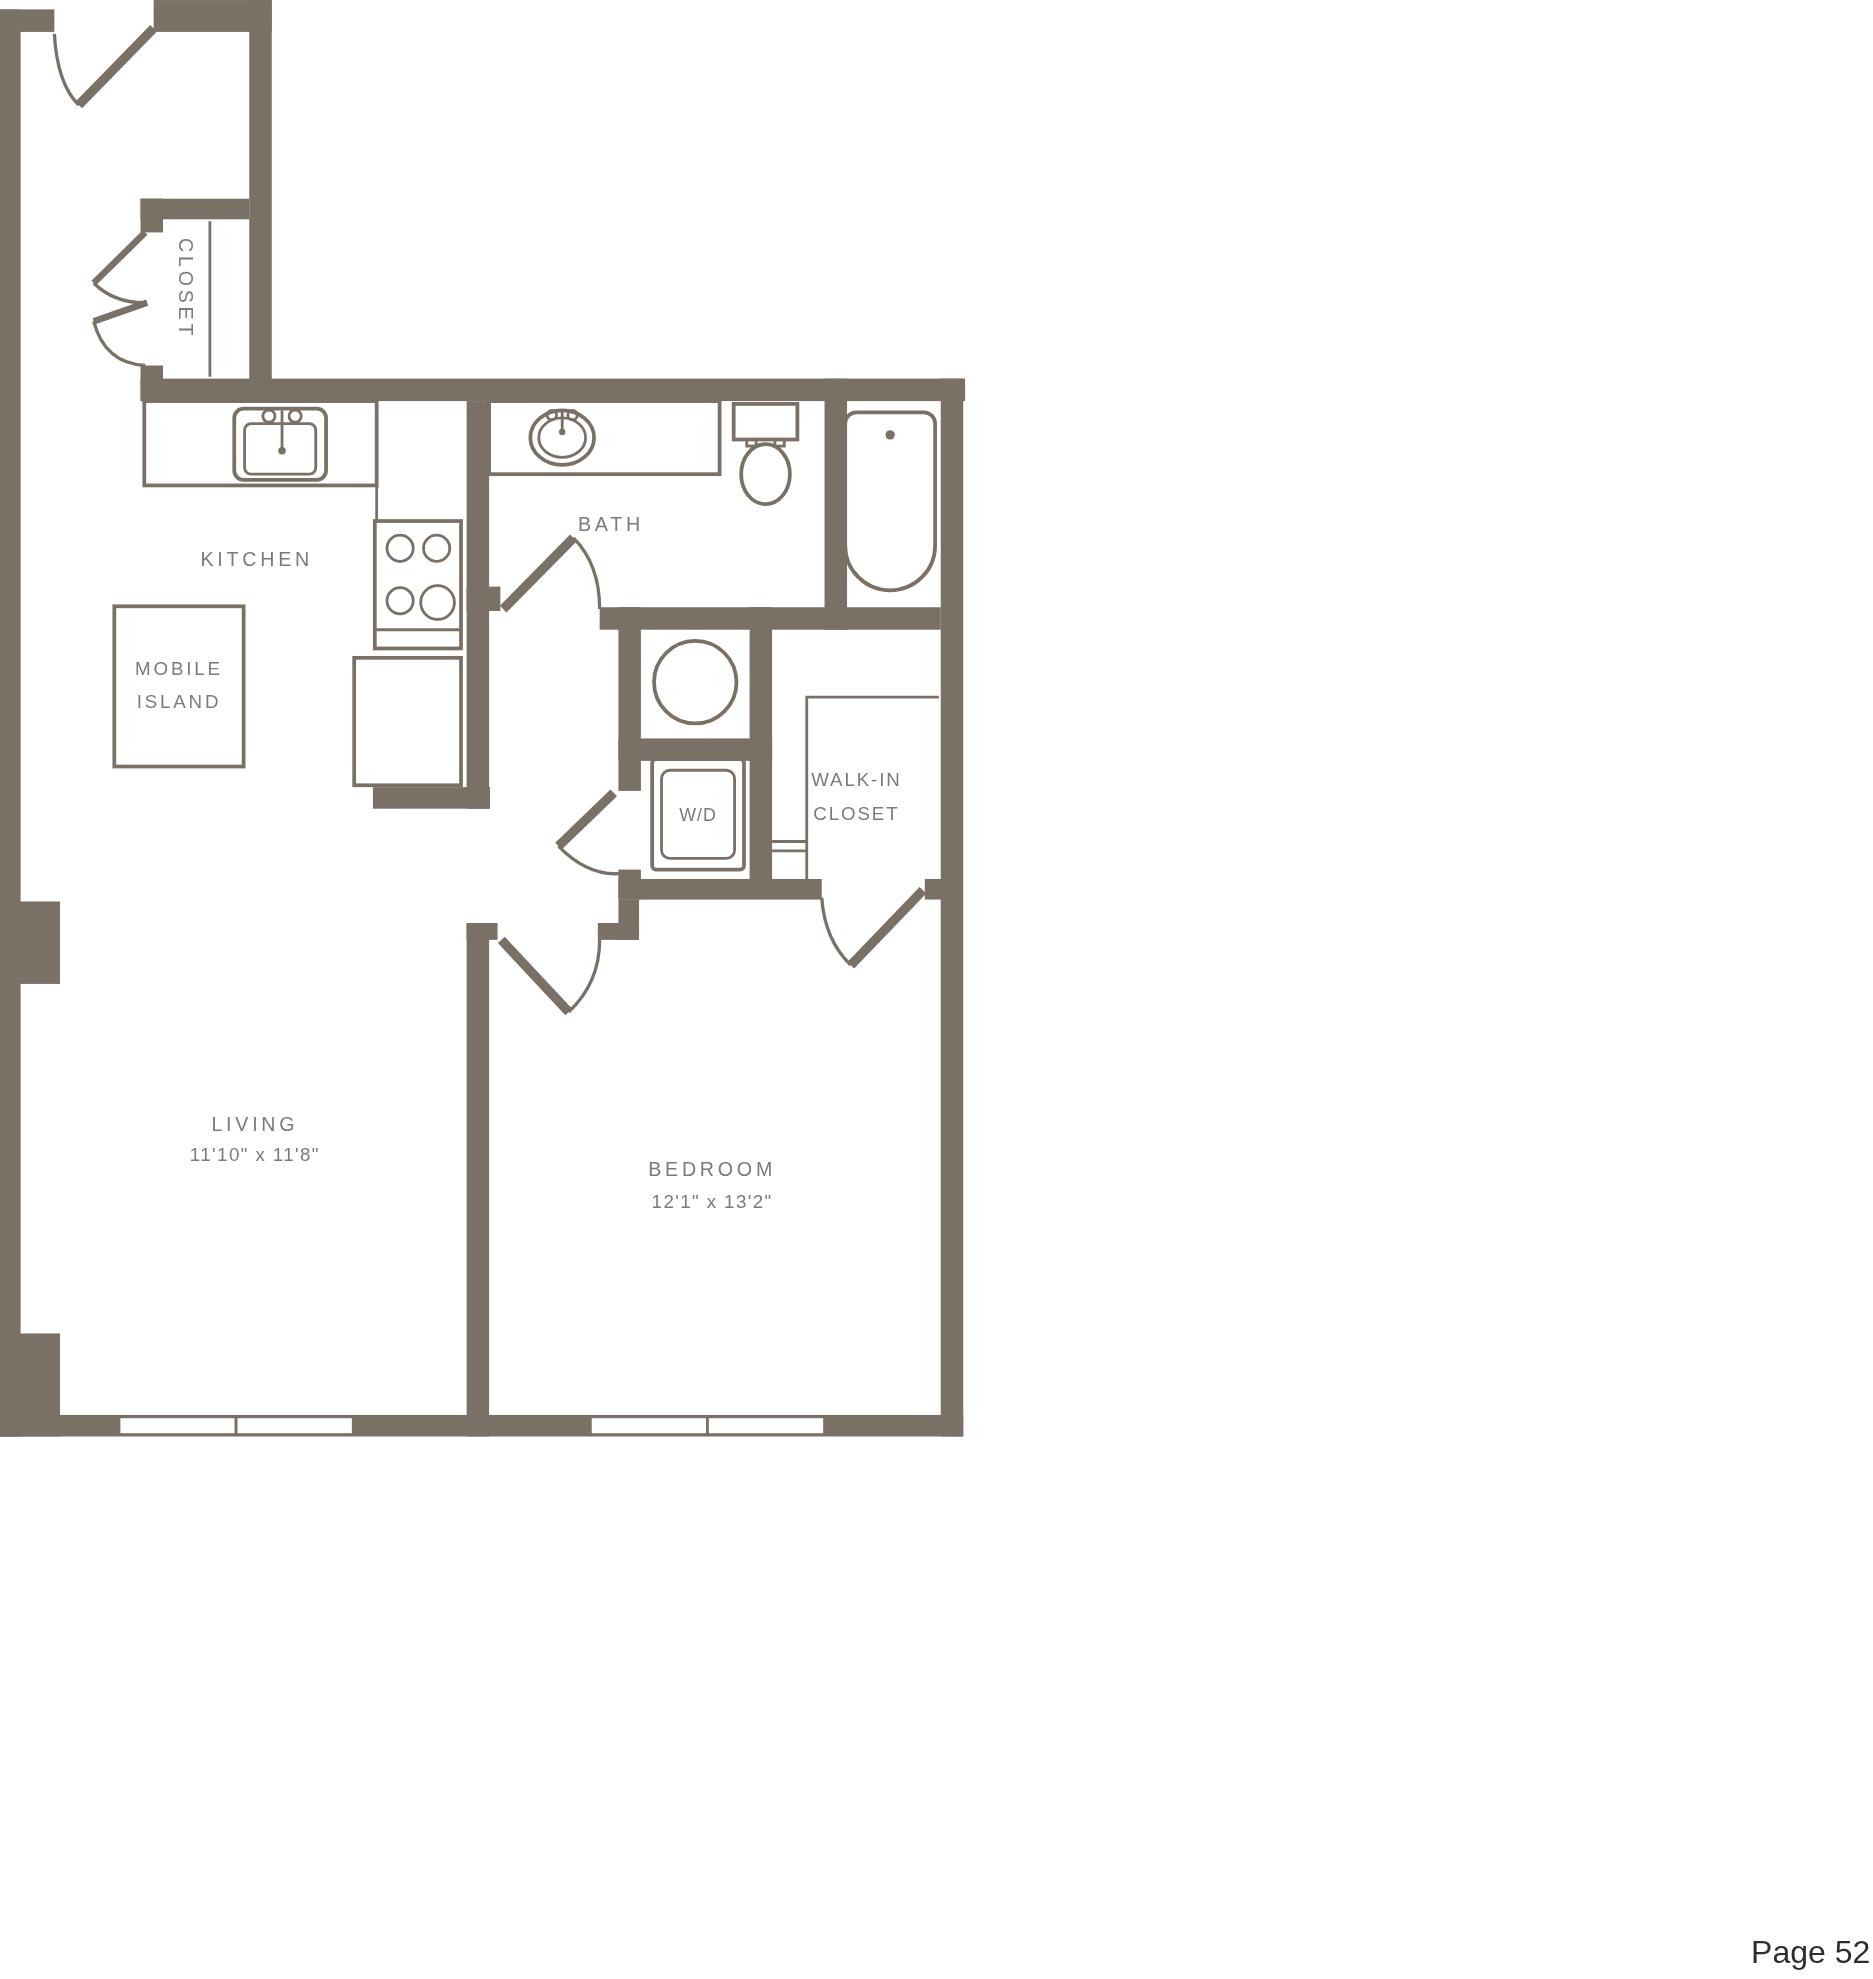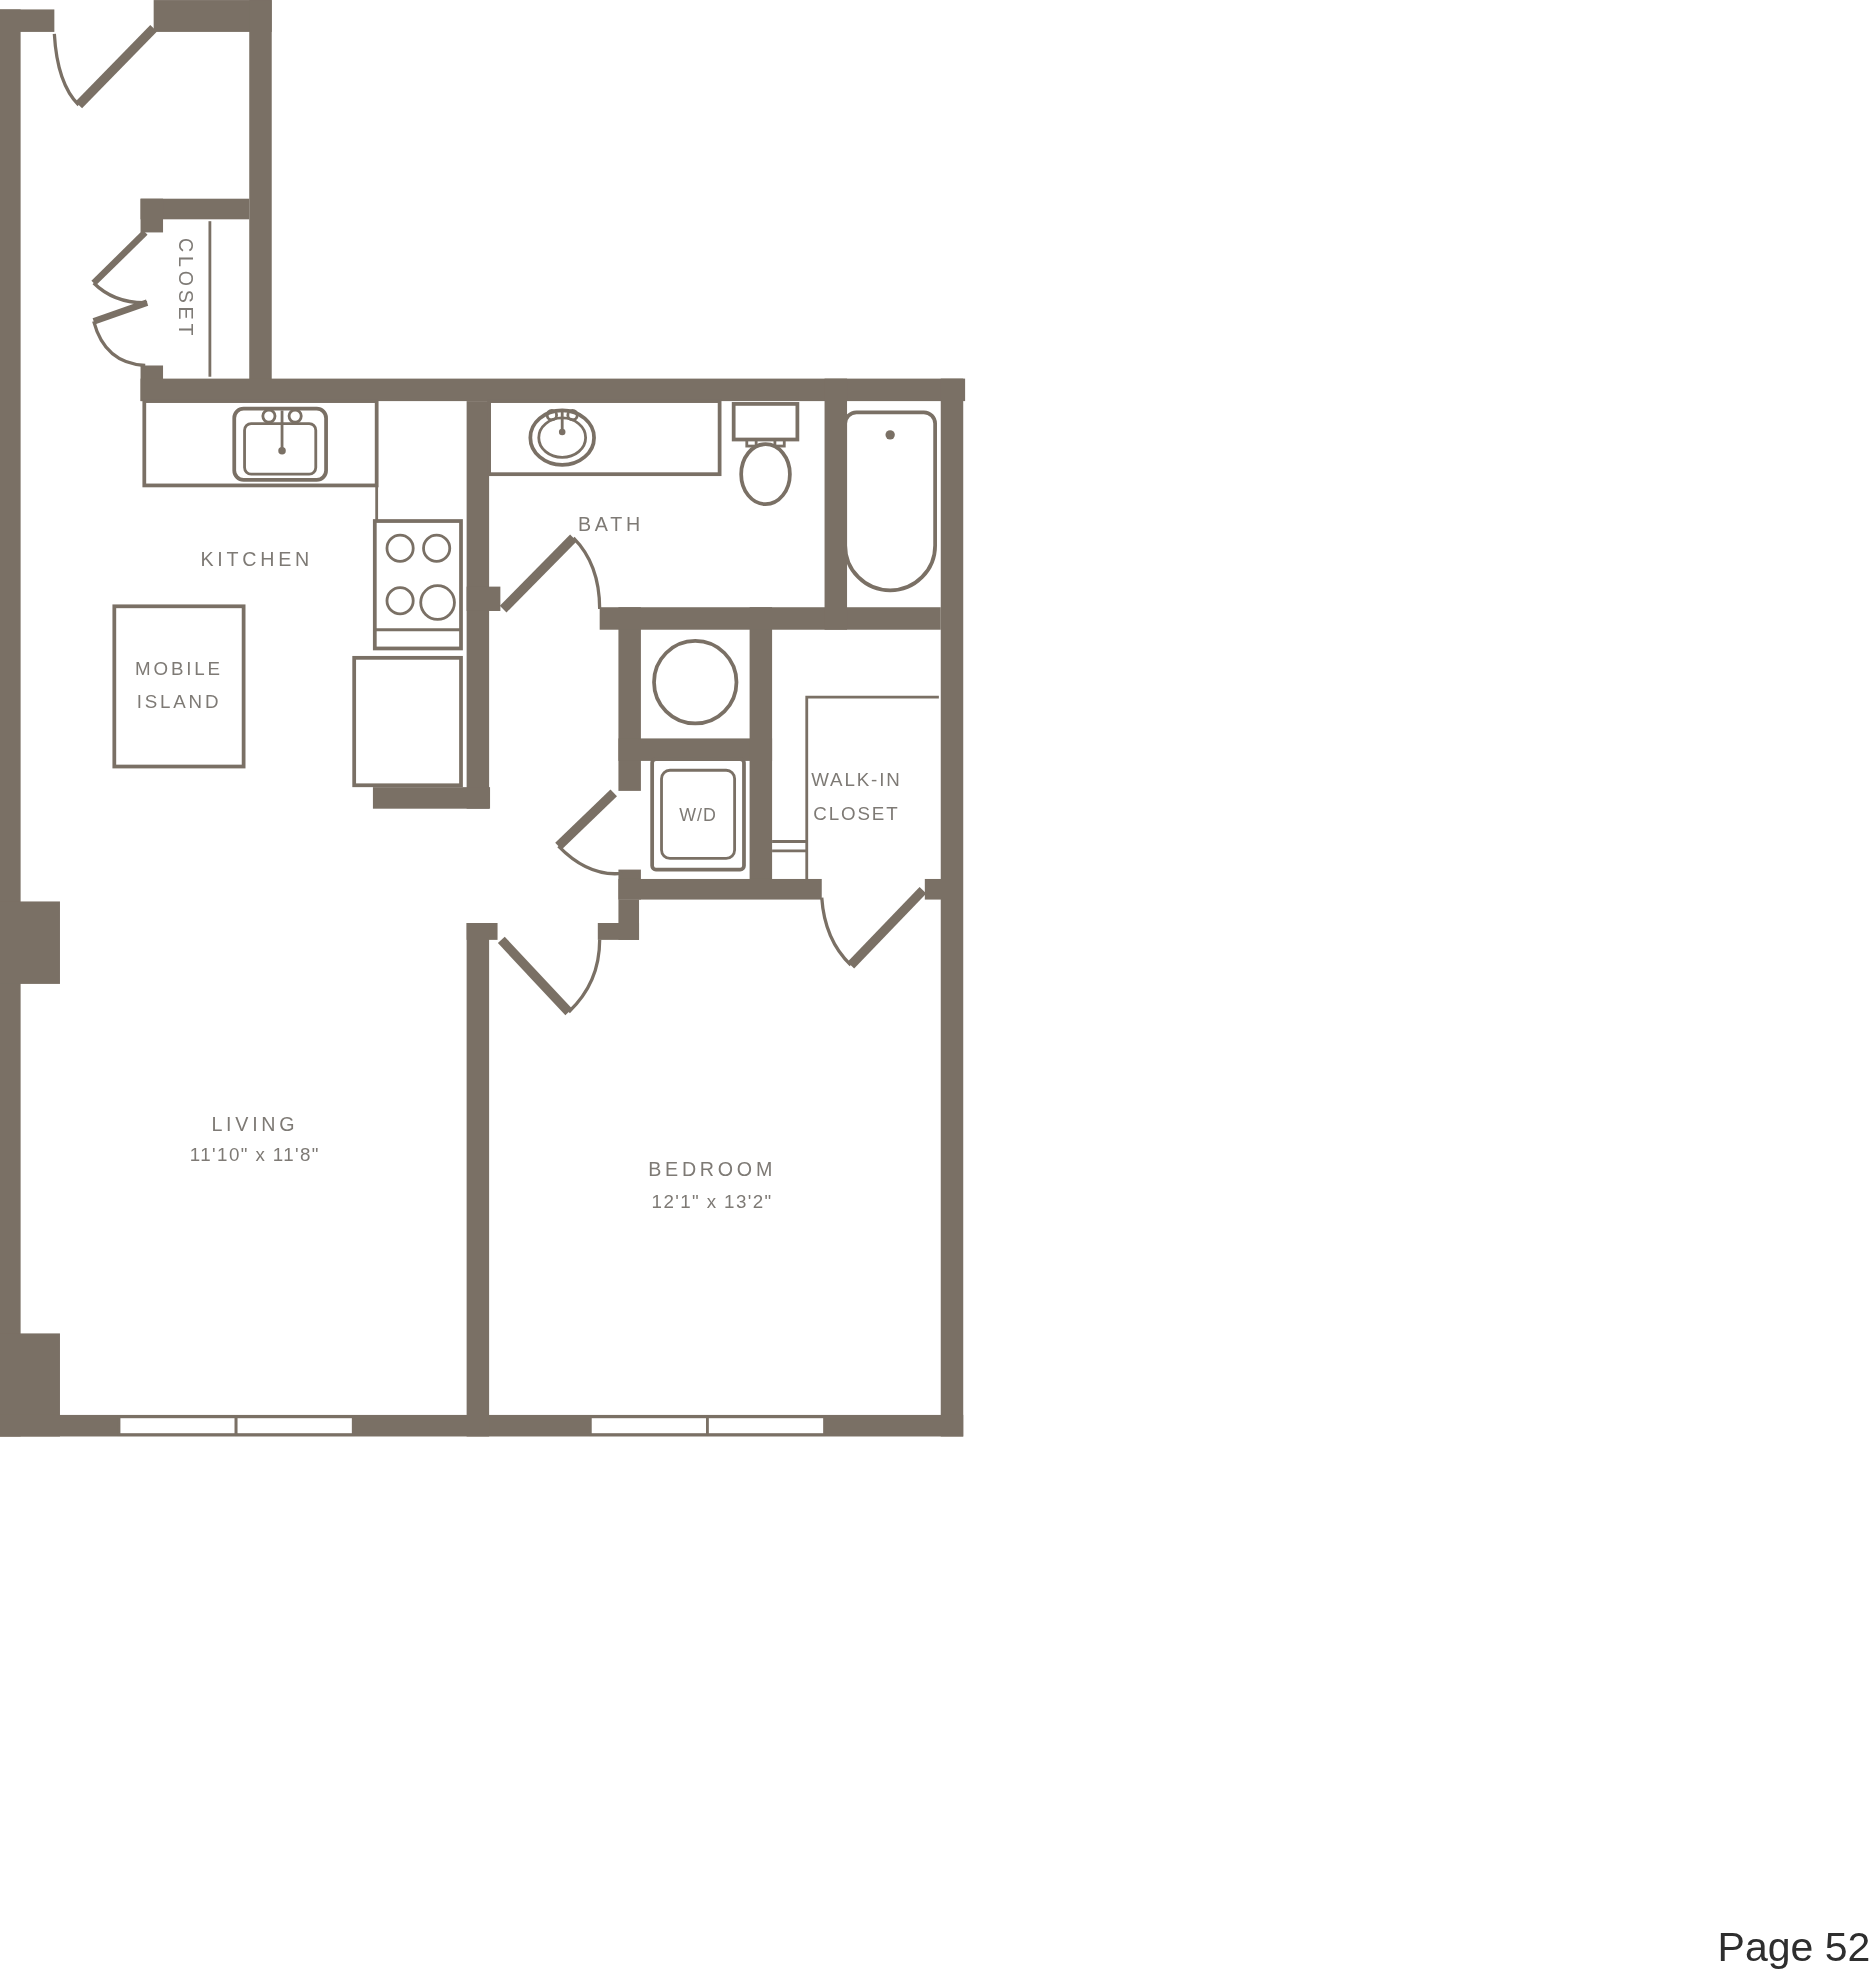--- a/index.html
+++ b/index.html
@@ -17,21 +17,21 @@
   .fx2{fill:none;stroke:var(--color-wall);stroke-width:3;}
   .leaf{fill:none;stroke:var(--color-wall);stroke-width:10;stroke-linecap:butt;}
   .leaf2{fill:none;stroke:var(--color-wall);stroke-width:7;}
   .arc{fill:none;stroke:var(--color-wall);stroke-width:3.5;}
   .dot{fill:var(--color-wall);stroke:none;}
   .win{fill:#fff;stroke:var(--color-wall);stroke-width:3;}
   .lbl{fill:var(--color-label);font-size:21px;letter-spacing:4px;text-anchor:middle;}
   .lbl-s{fill:var(--color-label);font-size:20px;letter-spacing:1.5px;text-anchor:middle;}
   .lbl-xs{fill:var(--color-label);font-size:19px;letter-spacing:1px;text-anchor:middle;}
   .page-num{position:absolute;right:3.7px;bottom:9.4px;color:var(--color-page_text);
-            font-size:41px;letter-spacing:0px;}
+            font-size:32px;letter-spacing:0px;}
 </style>
 </head>
 <body>
 
 <div class="stage">
   <svg viewBox="0 0 2000 2113" width="1874" height="1980">
 
     <g>
       <rect class="wall" x="0" y="10" width="58" height="24"></rect>
       <rect class="wall" x="164" y="0" width="126" height="34"></rect>

